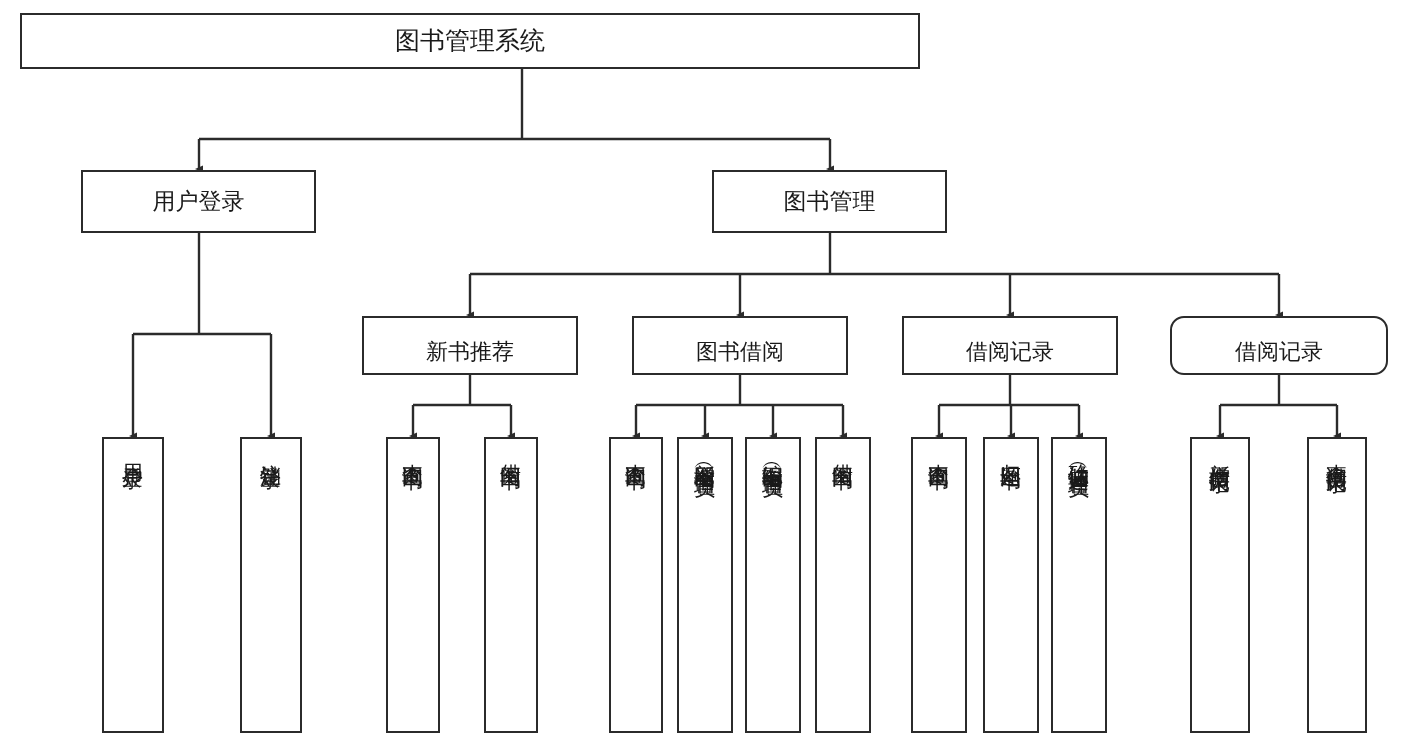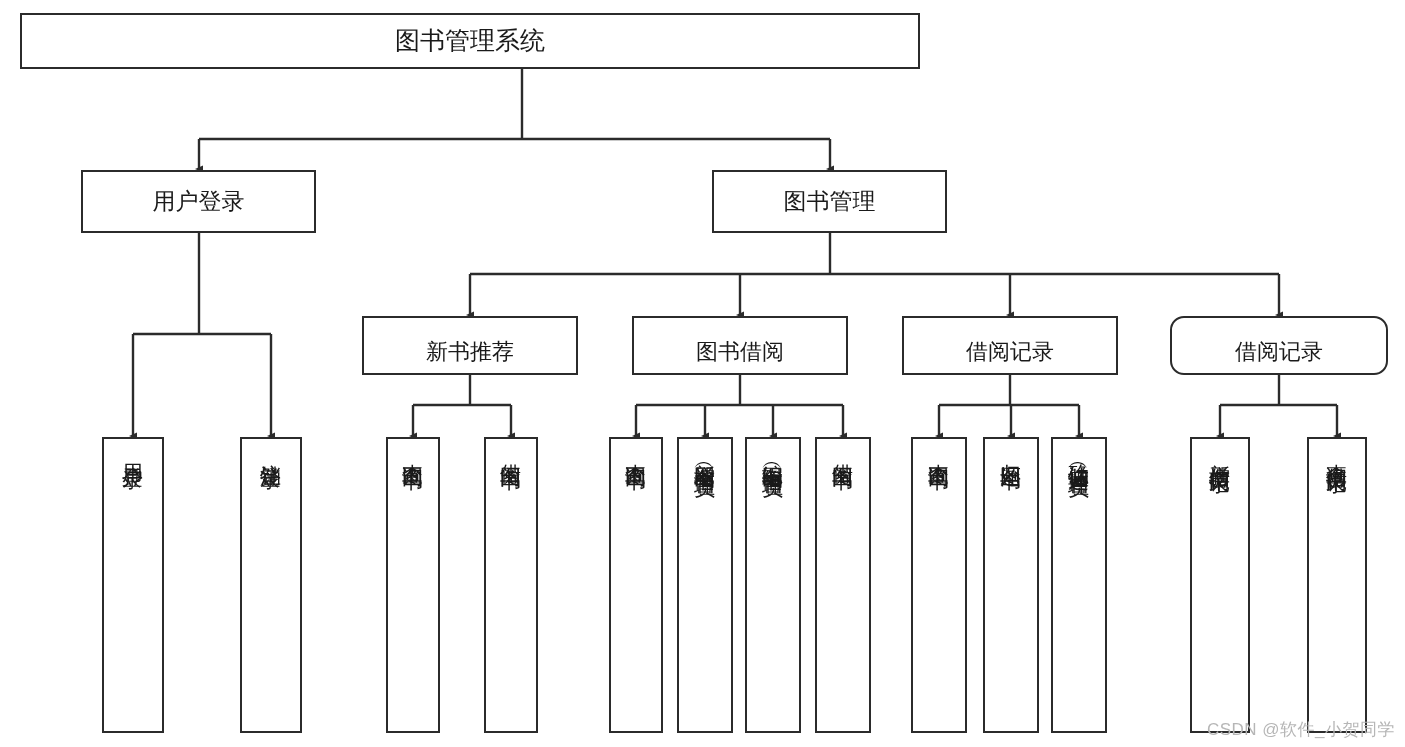--- a/index.html
+++ b/index.html
@@ -173,14 +173,13 @@
         <span class="node-label">确认归还（管理员）</span>
       </div>
       <div class="node-box level-4 node-vertical" style="left: 1190px; top: 437px; width: 60px; height: 296px;">
         <span class="node-label">新增借阅记录</span>
       </div>
       <div class="node-box level-4 node-vertical" style="left: 1307px; top: 437px; width: 60px; height: 296px;">
         <span class="node-label">查询借阅记录</span>
       </div>
     </div>
 
-  <div id="watermark">CSDN @软件_小贺同学</div>
 </div>
 
 </body></html>

